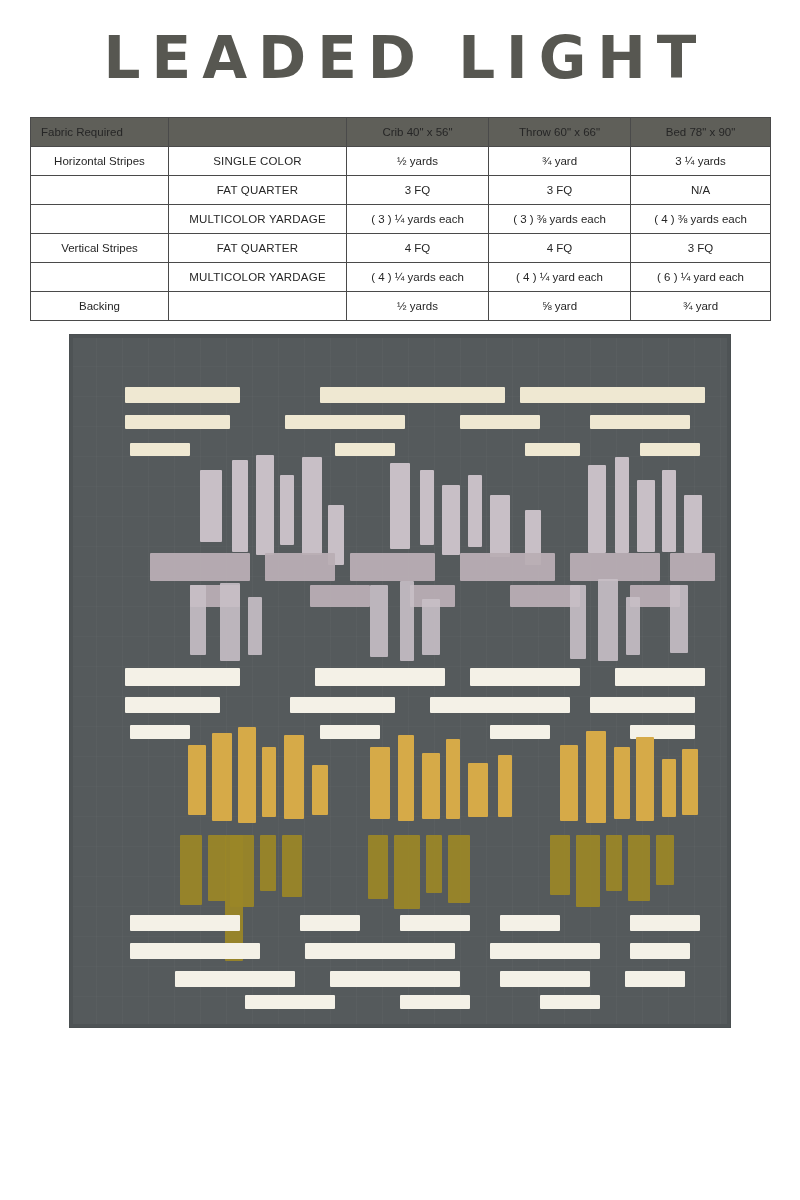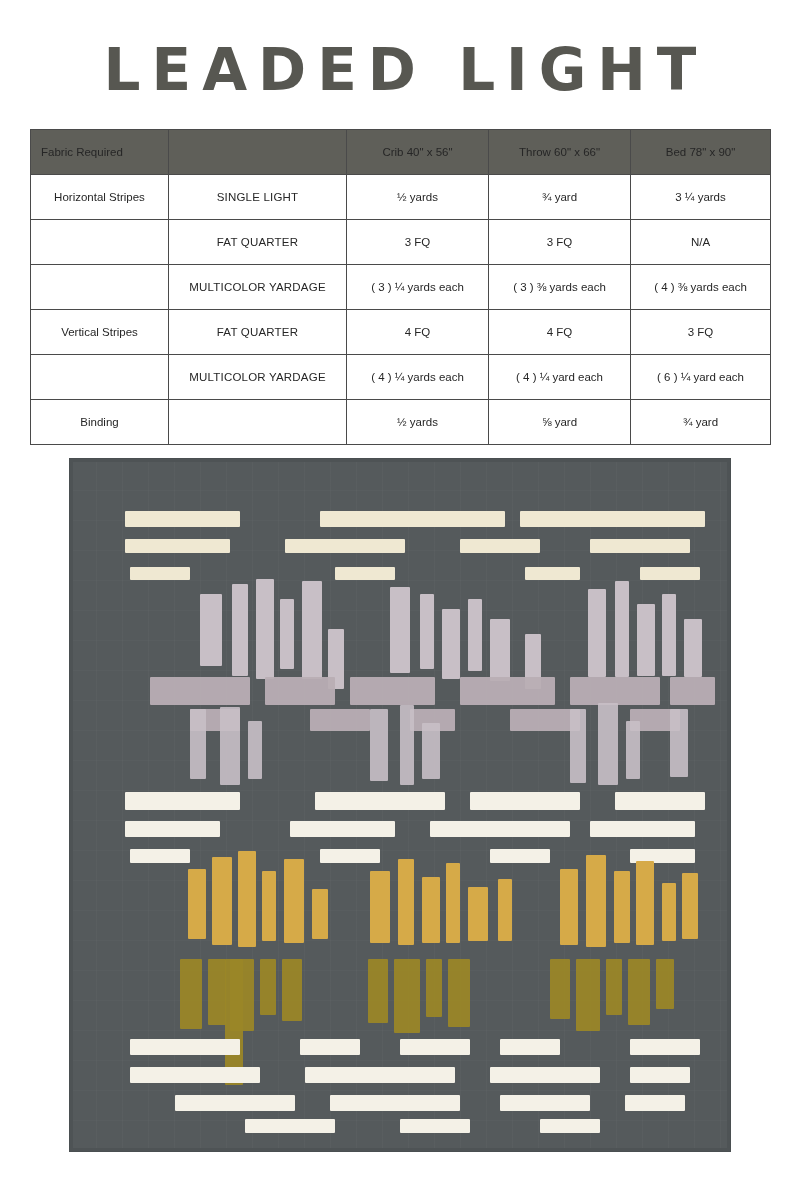--- a/index.html
+++ b/index.html
@@ -12,21 +12,21 @@
     height: 1200px;
     font-family: "Liberation Sans", sans-serif;
     color: #3f3f3f;
     overflow: hidden;
     position: relative;
   }
 
   
   .title-block {
     text-align: center;
-    padding-top: 40px;
+    padding-top: 28px;
   }
   .main-title {
     font-family: "DejaVu Sans", sans-serif;
     font-weight: bold;
     font-size: 58px;
     letter-spacing: 11px;
     color: #575751;
     line-height: 1.05;
     padding-left: 11px;
   }
@@ -45,21 +45,21 @@
     margin: 28px 30px 0 30px;
   }
   table.reqs {
     border-collapse: collapse;
     width: 740px;
     table-layout: fixed;
   }
   table.reqs td, table.reqs th {
     border: 1px solid #4a4a4a;
     font-size: 11.5px;
-    padding: 8px;
+    padding: 0;
     height: 28px;
     vertical-align: middle;
     text-align: center;
     font-weight: normal;
     color: #262626;
   }
   .hdr-row td {
     background: #5f5f59;
     color: #ffffff;
     font-weight: bold;
@@ -146,21 +146,21 @@
       <tr class="hdr-row">
         <td class="left">Fabric Required</td>
         <td></td>
         <td>Crib 40" x 56"</td>
         <td>Throw 60" x 66"</td>
         <td>Bed  78" x 90"</td>
       </tr>
 
       <tr>
         <td class="rowlabel">Horizontal Stripes</td>
-        <td class="subtype">SINGLE LIGHT</td>
+        <td class="subtype">SINGLE COLOR</td>
         <td class="val">½ yards</td>
         <td class="val">¾ yard</td>
         <td class="val">3 ¼ yards</td>
       </tr>
 
       <tr>
         <td class="rowlabel"></td>
         <td class="subtype">FAT QUARTER</td>
         <td class="val">3 FQ</td>
         <td class="val">3 FQ</td>
@@ -187,21 +187,21 @@
         <td class="rowlabel"></td>
         <td class="subtype">MULTICOLOR YARDAGE</td>
         <td class="val">( 4 ) ¼ yards each</td>
         <td class="val">( 4 ) ¼ yard each</td>
         <td class="val">( 6 ) ¼ yard each</td>
       </tr>
 
 
 
       <tr>
-        <td class="rowlabel">Binding</td>
+        <td class="rowlabel">Backing</td>
         <td class="subtype"></td>
         <td class="val">½  yards</td>
         <td class="val">⅝ yard</td>
         <td class="val">¾  yard</td>
       </tr>
     </tbody>
   </table>
 </div>
 
 <div class="quilt-wrap">

